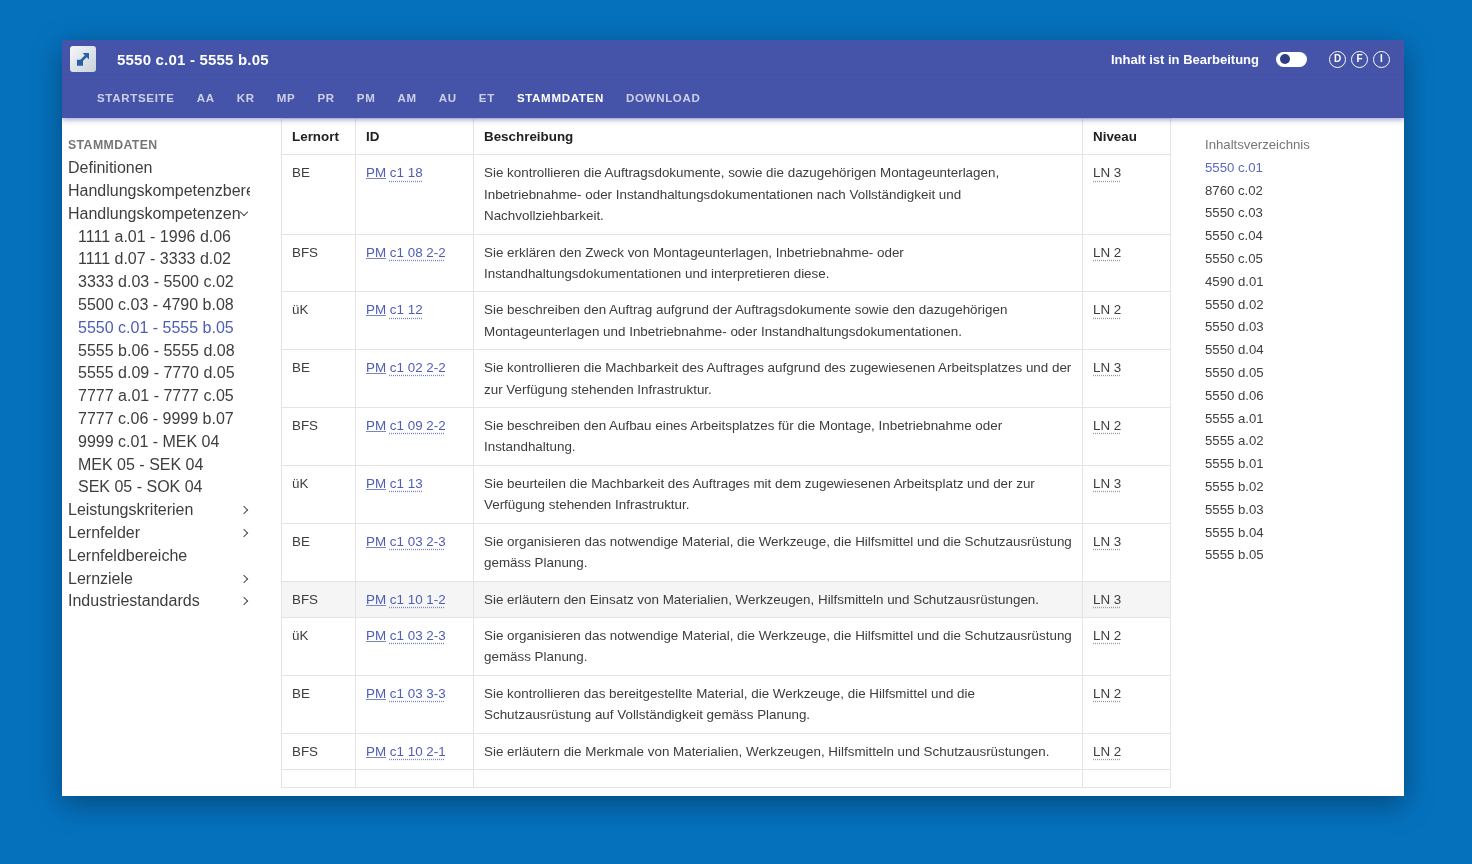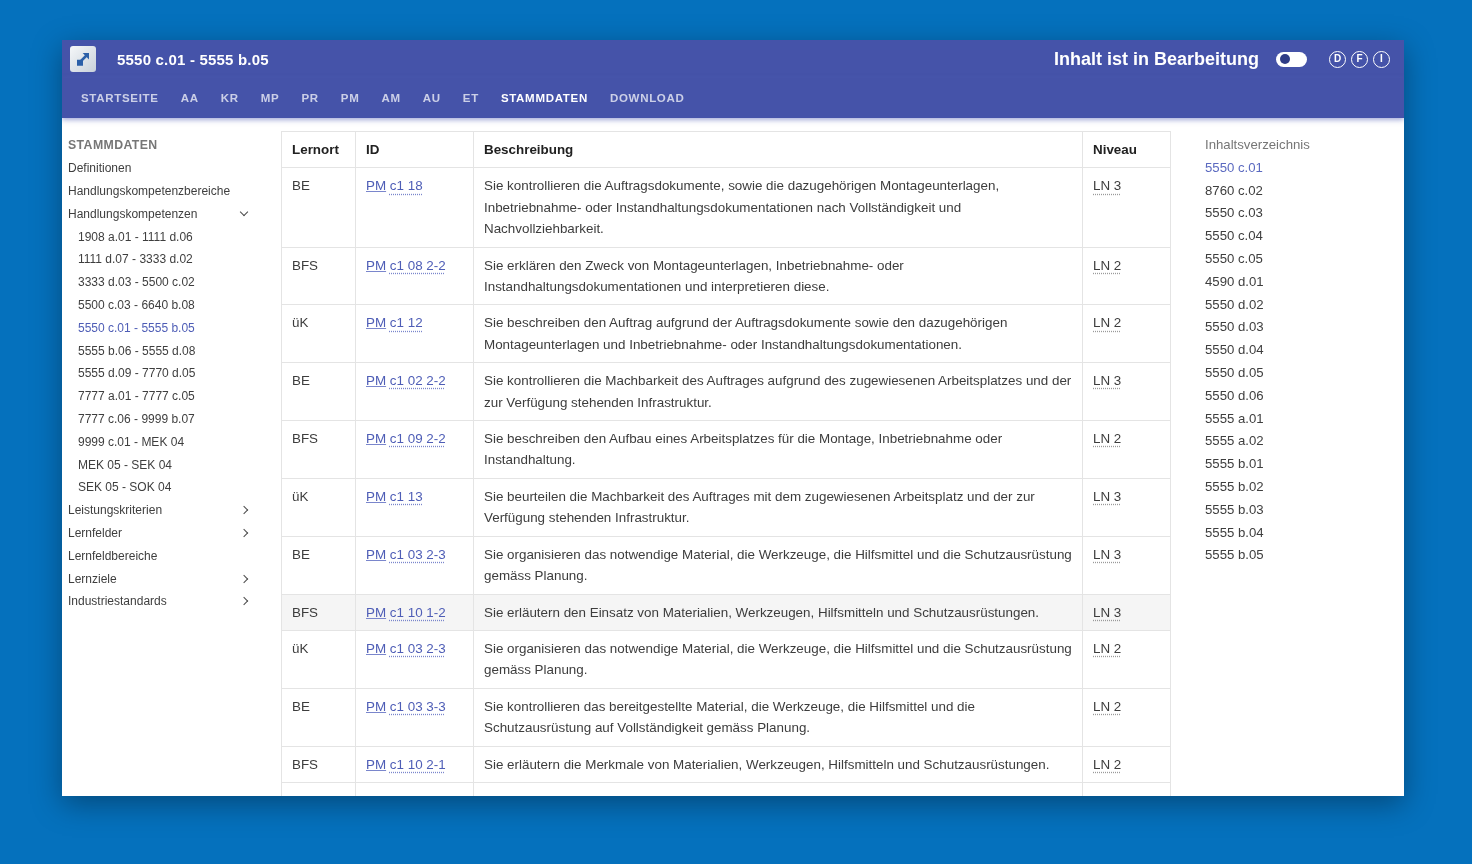--- a/index.html
+++ b/index.html
@@ -19,69 +19,69 @@
     flex:none; height:38px; background:#4553a9;
     display:flex; align-items:center; padding:0 14px 0 8px;
   }
   .logo {
     width:26px; height:26px; border-radius:3px; flex:none;
     background:linear-gradient(135deg,#f5f7f9 0%,#c8d1da 100%);
     display:flex; align-items:center; justify-content:center; cursor:pointer;
   }
   .app-title { color:#fff; font-size:15px; font-weight:bold; margin-left:21px; letter-spacing:.2px; }
   .tb-right { margin-left:auto; display:flex; align-items:center; }
-  .status-label { color:#fff; font-size:18px; font-weight:bold; }
+  .status-label { color:#fff; font-size:13px; font-weight:bold; }
   .switch {
     width:31px; height:15px; background:#fff; border-radius:8px;
     margin-left:17px; position:relative; cursor:pointer; flex:none;
   }
   .switch .knob {
     position:absolute; left:4px; top:2.5px; width:10px; height:10px;
     border-radius:50%; background:#2f3c86;
   }
   .langs { display:flex; align-items:center; margin-left:17px; }
   .lang-btn {
     width:17px; height:17px; border:1.5px solid #fff; border-radius:50%;
     color:#fff; font-size:10px; font-weight:bold; line-height:1;
     display:flex; align-items:center; justify-content:center;
     margin-left:5px; cursor:pointer;
   }
   
   .navbar {
     flex:none; height:40px; background:#4553a9; display:flex; align-items:center;
-    padding:0 8px; position:relative; z-index:2;
+    padding:0 24px; position:relative; z-index:2;
     box-shadow:0 2px 5px rgba(90,104,185,.55);
   }
   .nav-item {
     color:rgba(255,255,255,.72); font-size:11.5px; font-weight:bold;
     letter-spacing:.7px; padding:0 11px; cursor:pointer; white-space:nowrap;
   }
   .nav-item.active { color:#ffffff; }
   
   .content { flex:1; display:flex; overflow:hidden; background:#fff; }
   
   .sidebar { flex:none; width:219px; padding:16px 0 0 6px; }
   .side-item {
     display:flex; align-items:center; height:22.8px; width:182px;
-    font-size:12px; color:#3e3e3e; cursor:pointer;
+    font-size:16px; color:#3e3e3e; cursor:pointer;
   }
   .side-item .side-label { flex:1; white-space:nowrap; overflow:hidden; }
   .side-item.header {
     color:#767676; font-size:12.3px; font-weight:bold; letter-spacing:.4px; cursor:default;
   }
   .side-item.sub { padding-left:10px; }
   .side-item.active { color:#4e5db6; }
   .chev {
     width:6px; height:6px; flex:none; margin-right:3px;
     border-right:1.6px solid #4a4a4a; border-bottom:1.6px solid #4a4a4a;
   }
   .chev.down  { transform:rotate(45deg); margin-top:-3px; }
   .chev.right { transform:rotate(-45deg); }
   
-  .main { flex:none; width:890px; padding-top:13px; }
+  .main { flex:none; width:890px; }
   table.comp {
     border-collapse:collapse; table-layout:fixed; width:889px;
     font-size:13.4px; color:#3d3d3d;
   }
   table.comp th, table.comp td {
     border:1px solid #e4e4e4; text-align:left; vertical-align:top;
     padding:7px 10px; line-height:21.4px;
   }
   table.comp th { color:#212121; font-weight:bold; }
   td.c-lernort, th.c-lernort { padding-left:6px; }
@@ -151,30 +151,30 @@
     <span class="side-label">Definitionen</span>
   </div>
         <div class="side-item">
     <span class="side-label">Handlungskompetenzbereiche</span>
   </div>
         <div class="side-item">
     <span class="side-label">Handlungskompetenzen</span>
   <span class="chev down"></span>
         </div>
         <div class="side-item sub">
-    <span class="side-label">1908 a.01 - 1111 d.06</span>
+    <span class="side-label">1111 a.01 - 1996 d.06</span>
   </div>
         <div class="side-item sub">
     <span class="side-label">1111 d.07 - 3333 d.02</span>
   </div>
         <div class="side-item sub">
     <span class="side-label">3333 d.03 - 5500 c.02</span>
   </div>
         <div class="side-item sub">
-    <span class="side-label">5500 c.03 - 6640 b.08</span>
+    <span class="side-label">5500 c.03 - 4790 b.08</span>
   </div>
         <div class="side-item sub active">
     <span class="side-label">5550 c.01 - 5555 b.05</span>
   </div>
         <div class="side-item sub">
     <span class="side-label">5555 b.06 - 5555 d.08</span>
   </div>
         <div class="side-item sub">
     <span class="side-label">5555 d.09 - 7770 d.05</span>
   </div>

